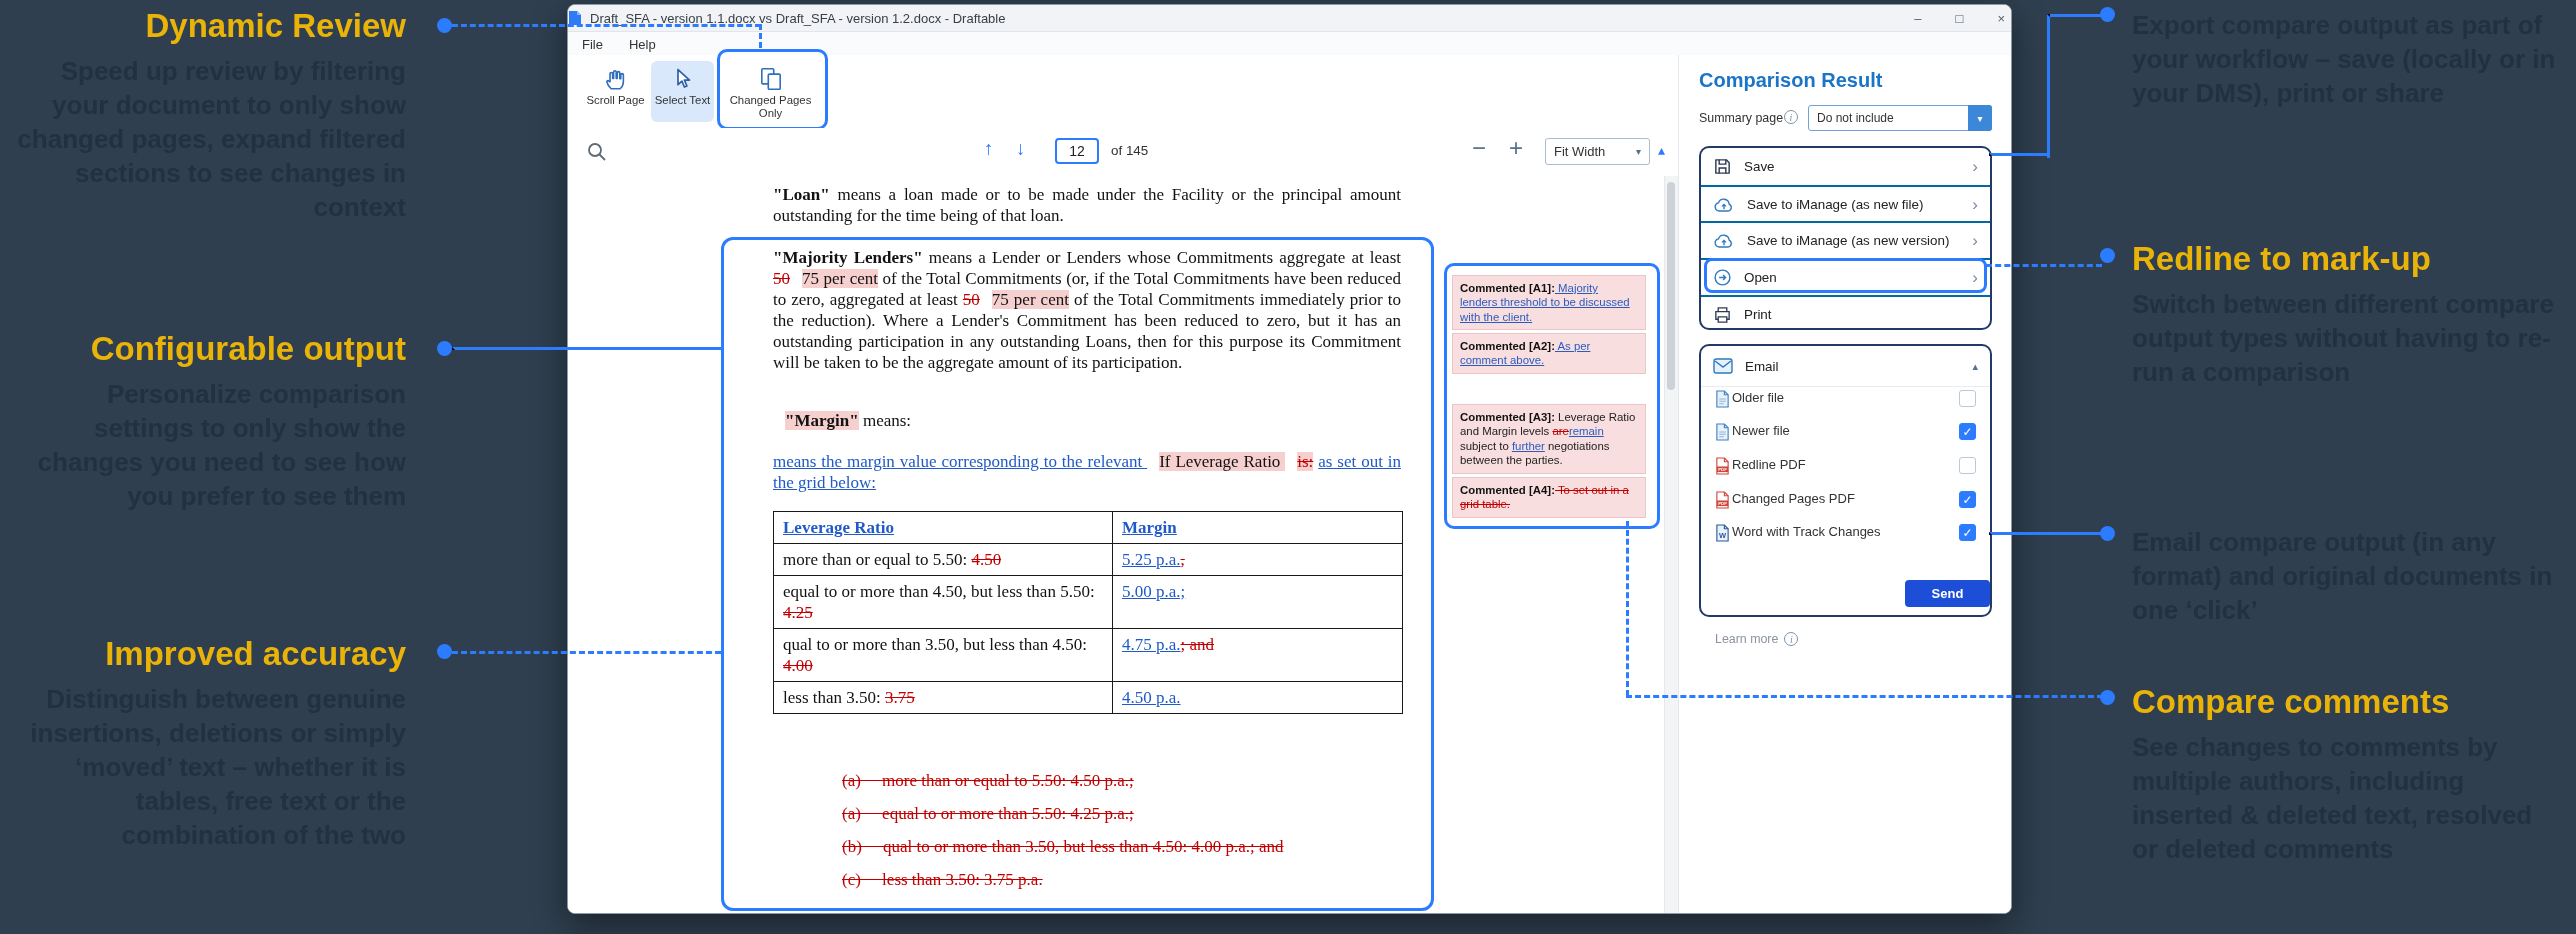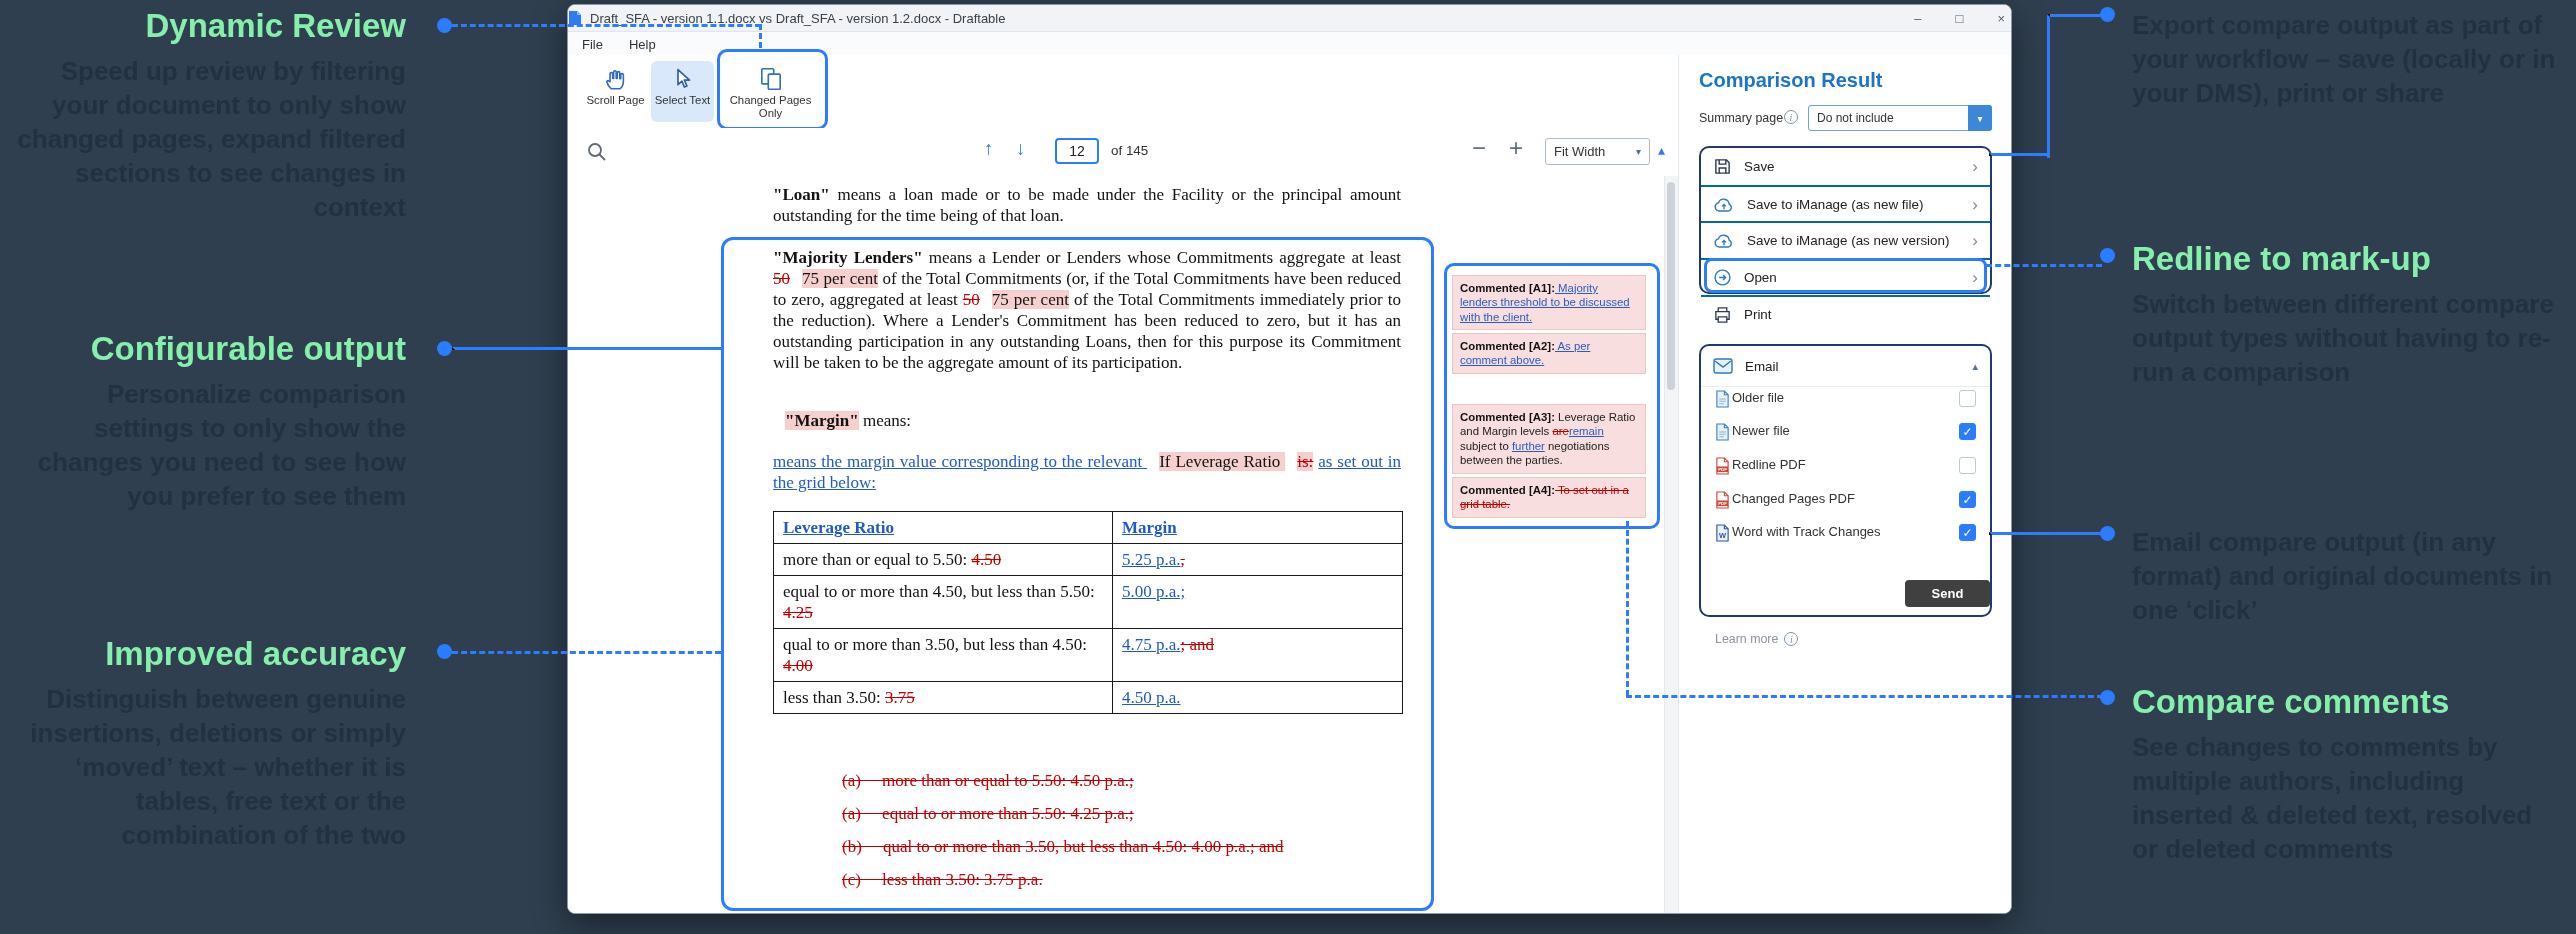--- a/index.html
+++ b/index.html
@@ -1,20 +1,20 @@
 <!DOCTYPE html>
 <html><head>
 <meta charset="utf-8">
 <style>
   html,body{margin:0;padding:0;background:#2f3f4f;overflow:hidden;}
   .canvas{position:relative;width:2576px;height:934px;background:#2f3f4f;font-family:"Liberation Sans",sans-serif;overflow:hidden;}
 
   
   .co{position:absolute;z-index:2;}
-  .co .co-title{font-weight:bold;font-size:33px;line-height:40px;color:#86efac;}
+  .co .co-title{font-weight:bold;font-size:33px;line-height:40px;color:#eab308;}
   .co .co-body{margin-top:8px;font-size:26px;line-height:34px;color:#1e2e3d;font-weight:bold;opacity:.82;}
   .co-left{text-align:right;}
   #co-l0{left:10px;top:6px;width:396px;}
   #co-l1{left:20px;top:329px;width:386px;}
   #co-l2{left:30px;top:634px;width:376px;}
   #co-r0{left:2132px;top:0px;width:426px;text-align:left;}
   #co-r1{left:2132px;top:239px;width:426px;text-align:left;}
   #co-r2{left:2132px;top:517px;width:436px;text-align:left;}
   #co-r3{left:2132px;top:682px;width:426px;text-align:left;}
 
@@ -89,38 +89,38 @@
   .summary{position:absolute;left:20px;top:50px;width:293px;height:26px;}
   .summary .slabel{position:absolute;left:0;top:6px;font-size:12.4px;color:#333;}
   .info{display:inline-flex;width:14px;height:14px;border-radius:50%;border:1.3px solid #7d93ab;color:#7d93ab;font-size:10px;align-items:center;justify-content:center;font-family:"Liberation Serif",serif;font-style:italic;box-sizing:border-box;vertical-align:middle;}
   .info::after{content:"i";}
   .summary .info{position:absolute;left:85px;top:5px;}
   .dropdown{position:absolute;right:0;top:0;width:184px;height:26px;border:1px solid #6fa3d8;border-radius:3px;background:#fff;box-sizing:border-box;}
   .dd-value{position:absolute;left:8px;top:5px;font-size:12px;color:#333;}
   .dd-btn{position:absolute;right:-1px;top:-1px;width:24px;height:26px;background:#3d87d8;border-radius:0 3px 3px 0;display:flex;align-items:center;justify-content:center;color:#fff;font-size:10px;}
   .dd-btn::after{content:"▾";}
   .group{position:absolute;left:20px;width:293px;border:2px solid #223a66;border-radius:10px;background:#fff;box-sizing:border-box;}
-  #group1{top:91px;height:148px;}
+  #group1{top:91px;height:184px;}
   #group2{top:289px;height:273px;}
   .arow{position:absolute;left:0;right:0;height:37px;display:flex;align-items:center;padding:0 12px;box-sizing:border-box;gap:12px;}
   .arow.sep{border-top:2px solid #0369a1;}
   .albl{font-size:13.4px;color:#222;flex:1;}
   .chev{color:#7a8ba0;font-size:17px;line-height:17px;}
   .chev::after{content:"›";}
   .chev-up{color:#55718c;font-size:11px;}
   .chev-up::after{content:"▴";}
   .open-outline{position:absolute;left:3px;top:110px;width:283px;height:35px;border:3px solid #2b7cff;border-radius:8px;box-sizing:border-box;}
   .g2head{position:absolute;top:0;left:0;right:0;height:40px;display:flex;align-items:center;gap:12px;padding:0 12px;border-bottom:1px solid #e8ecf0;}
   .eitem{position:absolute;left:0;right:0;height:34px;display:flex;align-items:flex-start;gap:2px;padding:0 14px;}
   #ei0{top:44px;}#ei1{top:77px;}#ei2{top:111px;}#ei3{top:145px;}#ei4{top:178px;}
   .elbl{font-size:13px;color:#333;}
   .cb{width:17px;height:17px;margin-left:auto;border:1.5px solid #b7c9de;border-radius:3px;box-sizing:border-box;display:flex;align-items:center;justify-content:center;font-size:12px;color:#fff;background:#fff;}
   .cb.checked{background:#2b7cff;border-color:#2b7cff;}
   .cb.checked::after{content:"✓";}
-  .send{position:absolute;left:204px;top:234px;width:85px;height:27px;background:#404040;border-radius:4px;color:#fff;font-size:13px;font-weight:bold;display:flex;align-items:center;justify-content:center;}
+  .send{position:absolute;left:204px;top:234px;width:85px;height:27px;background:#1d4ed8;border-radius:4px;color:#fff;font-size:13px;font-weight:bold;display:flex;align-items:center;justify-content:center;}
   .learn{position:absolute;left:36px;top:577px;display:flex;gap:6px;align-items:center;font-size:12.4px;color:#8b939e;}
 
   
   #d-l0{left:437px;top:18px;}   #c-l0h{left:452px;top:24px;width:309px;} #c-l0v{left:759px;top:24px;height:24px;}
   #d-l1{left:437px;top:341px;}  #c-l1{left:452px;top:347px;width:268px;}
   #d-l2{left:437px;top:644px;}  #c-l2{left:452px;top:651px;width:269px;}
   #d-r0{left:2100px;top:7px;}   #c-r0a{left:2047px;top:14px;width:55px;} #c-r0b{left:2047px;top:14px;height:141px;} #c-r0c{left:1989px;top:153px;width:57px;}
   #d-r1{left:2100px;top:248px;} #c-r1{left:1986px;top:264px;width:116px;}
   #d-r2{left:2100px;top:526px;} #c-r2{left:1989px;top:532px;width:113px;}
   #d-r3{left:2100px;top:690px;} #c-r3h{left:1626px;top:695px;width:477px;} #c-r3v{left:1626px;top:521px;height:175px;}

